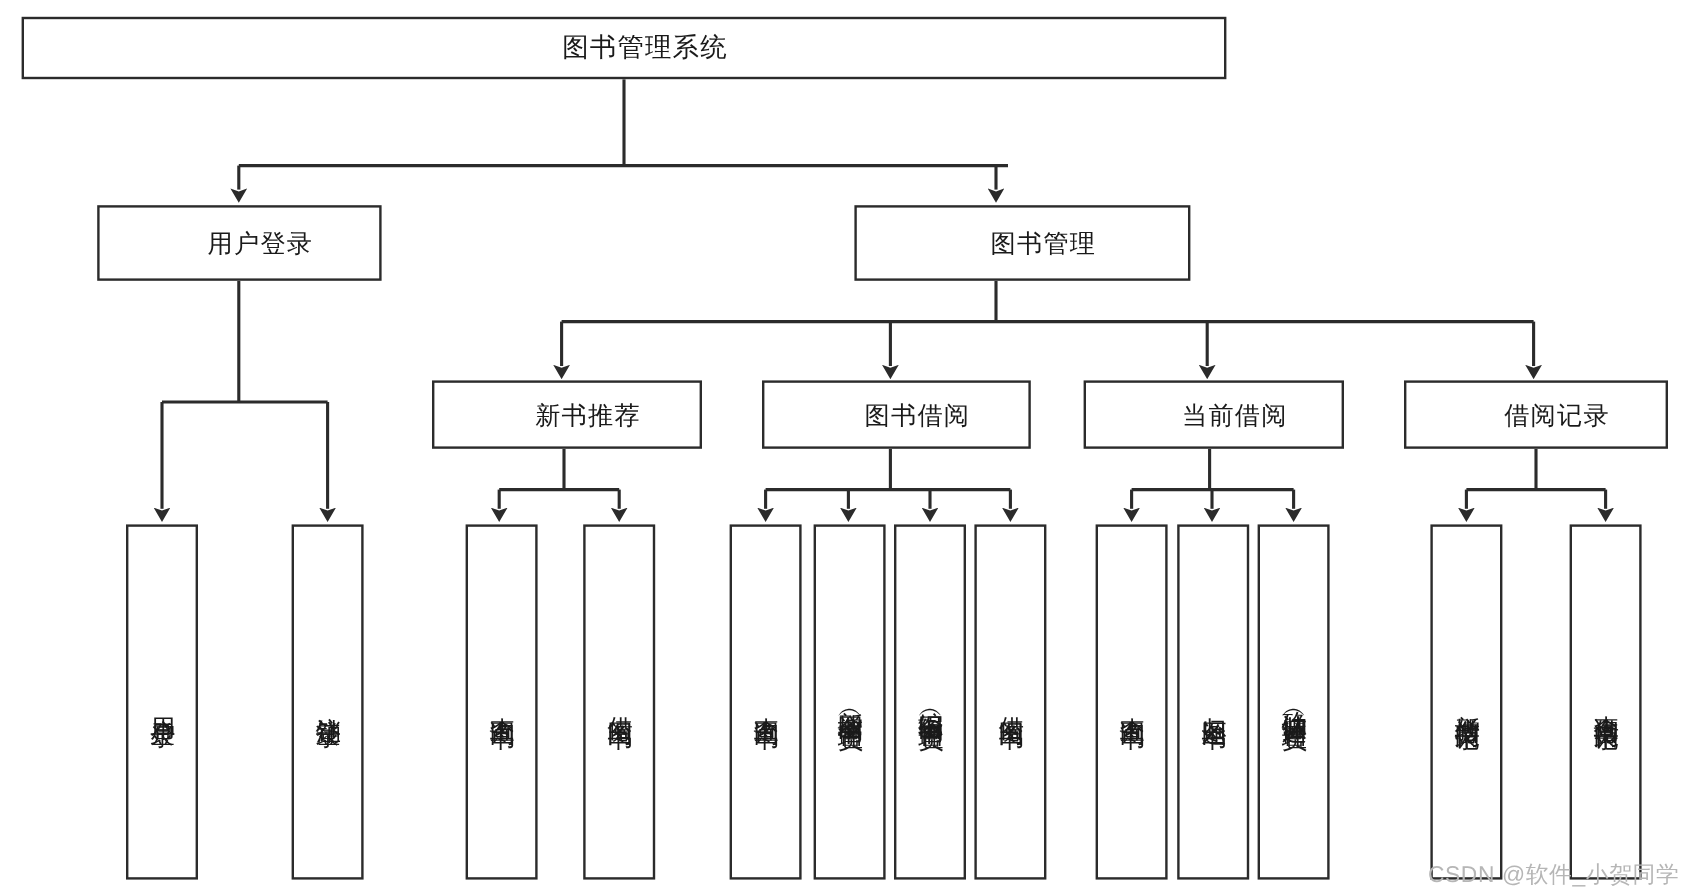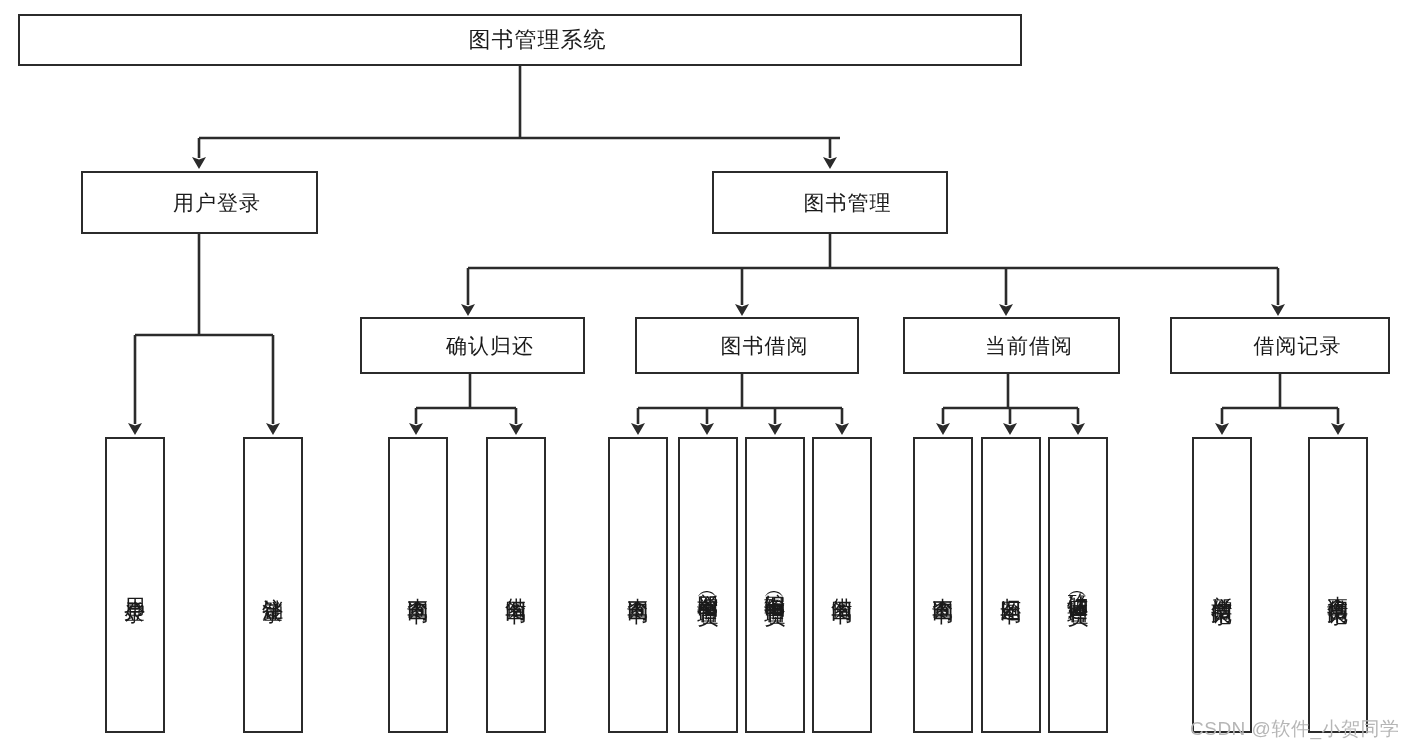--- a/index.html
+++ b/index.html
@@ -130,26 +130,26 @@
     </g>
   </svg>
 
   <div class="node horiz title" style="left:18px; top:14px; width:1004px; height:52px;">
     <span>图书管理系统</span>
   </div>
 
   <div class="node horiz" style="left:81px; top:171px; width:237px; height:63px;">
     <span>用户登录</span>
   </div>
-  <div class="node horiz" style="left:712px; top:171px; width:236px; height:63px;">
+  <div class="node horiz" style="left:712px; top:171px; width:280px; height:63px;">
     <span>图书管理</span>
   </div>
 
   <div class="node horiz" style="left:360px; top:317px; width:225px; height:57px;">
-    <span>确认归还</span>
+    <span>新书推荐</span>
   </div>
   <div class="node horiz" style="left:635px; top:317px; width:224px; height:57px;text-align:center;">
     <span>图书借阅</span>
   </div>
   <div class="node horiz" style="left:903px; top:317px; width:217px; height:57px;">
     <span>当前借阅</span>
   </div>
   <div class="node horiz" style="left:1170px; top:317px; width:220px; height:57px;">
     <span>借阅记录</span>
   </div>

